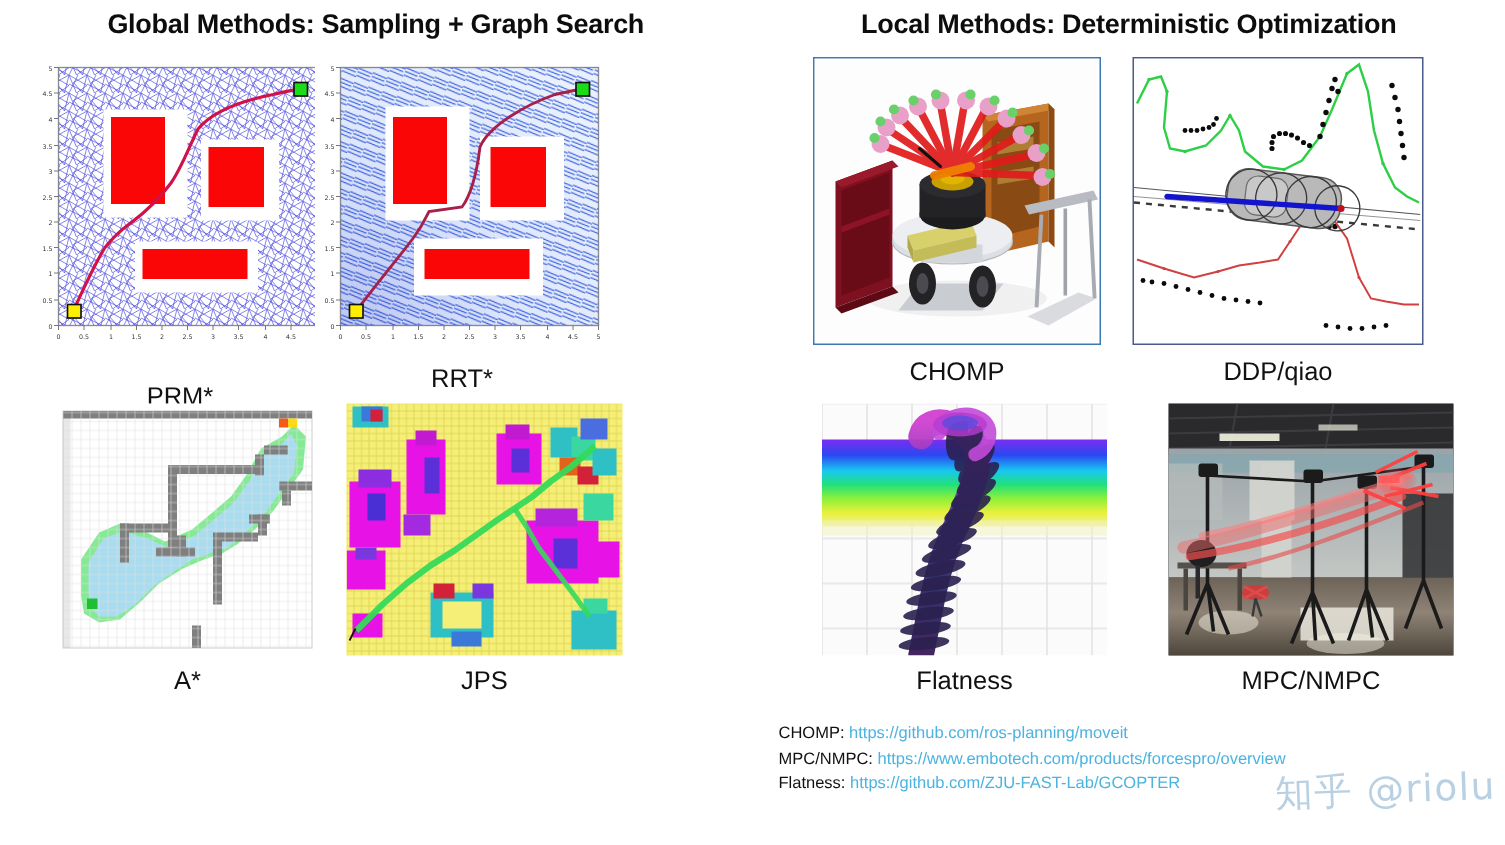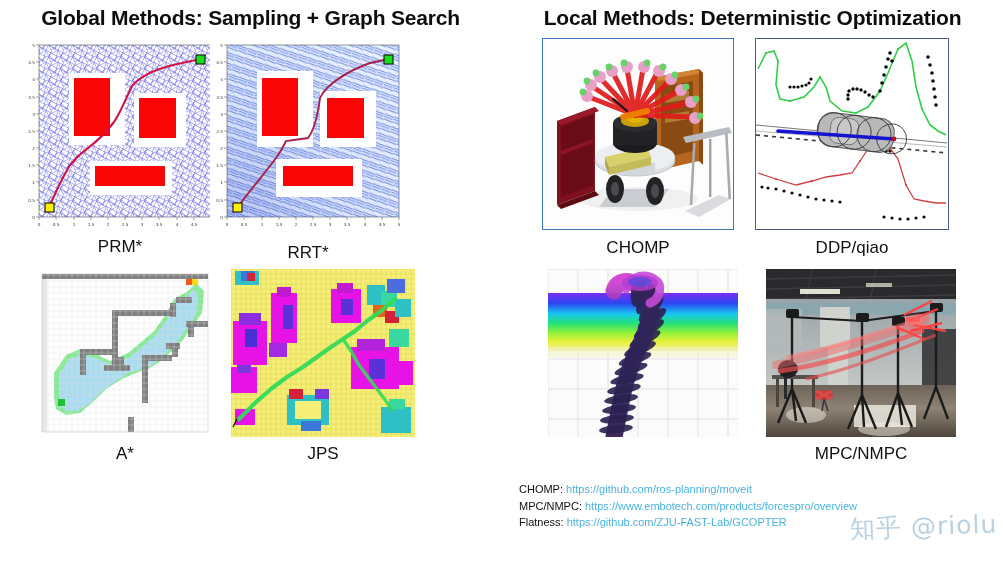--- a/index.html
+++ b/index.html
@@ -18,21 +18,21 @@
   .slide { position: relative; width: 1003px; height: 563px; background:#fff; }
 
   
   .column { position: absolute; top: 0; width: 501px; height: 563px; }
   .column.left  { left: 0; }
   .column.right { left: 502px; }
 
   .col-title {
     position: absolute; top: 6px; left: 0; width: 100%;
     text-align: center;
-    font-size: 21px; font-weight: bold; letter-spacing: -0.2px;
+    font-size: 18px; font-weight: bold; letter-spacing: -0.2px;
     color: #0d0d0d;
     white-space: nowrap;
   }
 
   
   .fig-grid { position: absolute; left: 0; top: 34px; width: 501px; }
   .fig-cell { position: absolute; }
   .fig-box  { position: relative; overflow: hidden; background:#fff; }
   .caption  {
     position: absolute; left: 0; width: 100%;
@@ -181,21 +181,21 @@
                 <text x="13" y="61">3.5</text>
               <text x="13" y="43">4</text>
                 <text x="13" y="26">4.5</text>
               <text x="13" y="9">5</text>
             </g>
 
             <rect x="23" y="165" width="9" height="9" fill="#ffee00" stroke="#111" stroke-width="1.1"></rect>
             <rect x="174" y="17" width="9" height="9" fill="#18dd18" stroke="#111" stroke-width="1.1"></rect>
           </svg>
         </div>
-        <div class="caption" style="top:199px;">PRM*</div>
+        <div class="caption" style="top:217px;">PRM*</div>
       </div>
 
       <div class="fig-cell" style="left:210px; top:4px; width:196px; height:232px;">
         <div class="fig-box mplot" style="width:196px; height:198px;">
           <svg width="196" height="198" viewBox="0 0 196 198">
             <defs>
               <clipPath id="rrtClip">
                   <rect x="17" y="7" width="172" height="172"></rect>
                 </clipPath>
               <radialGradient id="rrtFan" cx="6%" cy="94%" r="115%">
@@ -688,23 +688,24 @@
               <ellipse cx="103" cy="40" rx="17" ry="6.0" transform="rotate(-48 103 40)"></ellipse>
               <ellipse cx="98" cy="30" rx="17" ry="6.5" transform="rotate(-62 98 30)"></ellipse>
               <ellipse cx="90" cy="22" rx="16" ry="7.0" transform="rotate(-80 90 22)"></ellipse>
             </g>
 
             <path d="M78,20 C80,8 96,4 106,10 C116,16 112,30 102,34" fill="none" stroke="#c24ad8" stroke-width="9" stroke-linecap="round" opacity="0.9"></path>
             <ellipse cx="92" cy="14" rx="18" ry="8" fill="#b73bcf" opacity="0.8"></ellipse>
             <ellipse cx="92" cy="13" rx="12" ry="5" fill="#4d4de0" opacity="0.7"></ellipse>
           </svg>
         </div>
-      </div>
-
-      <div class="fig-cell" style="left:264px; top:235px; width:190px; height:205px;">
+        <div class="caption" style="top:175px;">Flatness</div>
+      </div>
+
+      <div class="fig-cell" style="left:277px; top:235px; width:190px; height:205px;">
         <div class="fig-box mpc-frame" style="width:190px; height:168px;">
           <svg width="190" height="168" viewBox="0 0 190 168">
             <defs>
               <linearGradient id="floorShine" x1="0" y1="0" x2="0" y2="1">
                 <stop offset="0%" stop-color="#6d6358"></stop>
                 <stop offset="45%" stop-color="#8e8375"></stop>
                 <stop offset="100%" stop-color="#4e463c"></stop>
               </linearGradient>
               <linearGradient id="wallGrad" x1="0" y1="0" x2="0" y2="1">
                 <stop offset="0%" stop-color="#9aa3a8"></stop>

